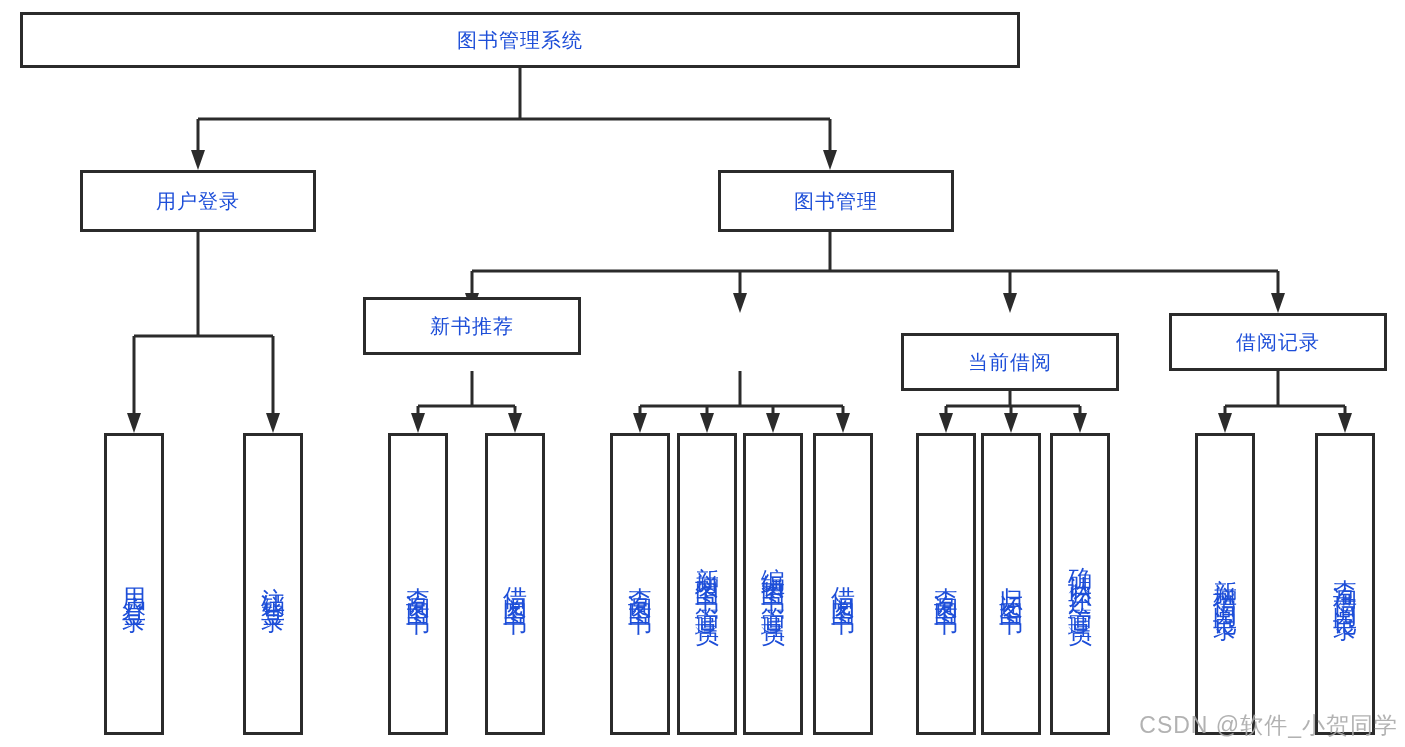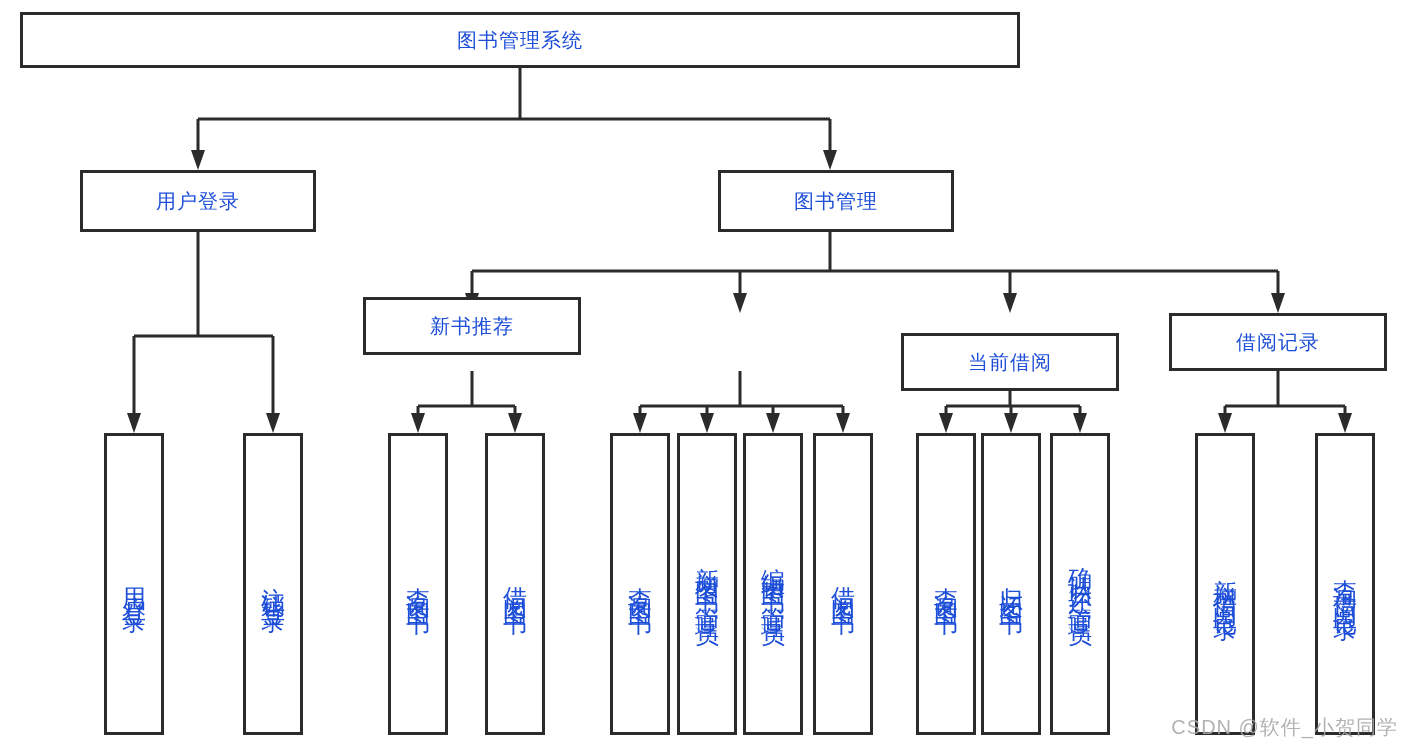--- a/index.html
+++ b/index.html
@@ -40,21 +40,21 @@
     letter-spacing: 8px;
     line-height: 1;
     top: 433px;
     width: 54px;
     height: 296px;
   }
   .watermark {
     position: absolute;
     right: 7px;
     bottom: 6px;
-    font-size: 20px;
+    font-size: 23px;
     color: rgba(170,170,170,0.9);
     letter-spacing: 1px;
     z-index: 3;
     white-space: nowrap;
   }
   .line { stroke: #2b2b2b; stroke-width: 3; fill: none; }
   .arrow { fill: #2b2b2b; stroke: none; }
 </style>
 </head>
 <body>

